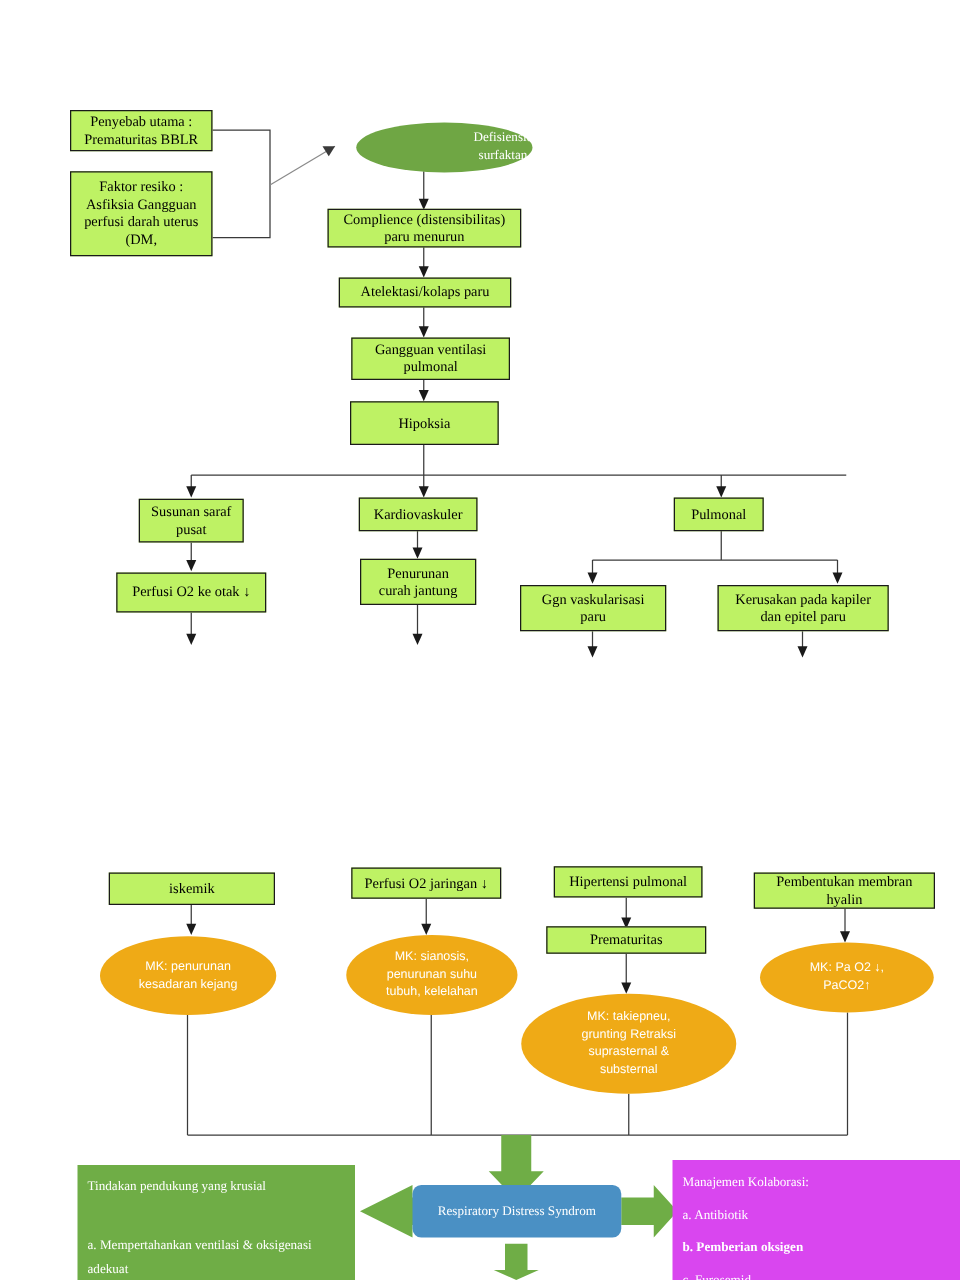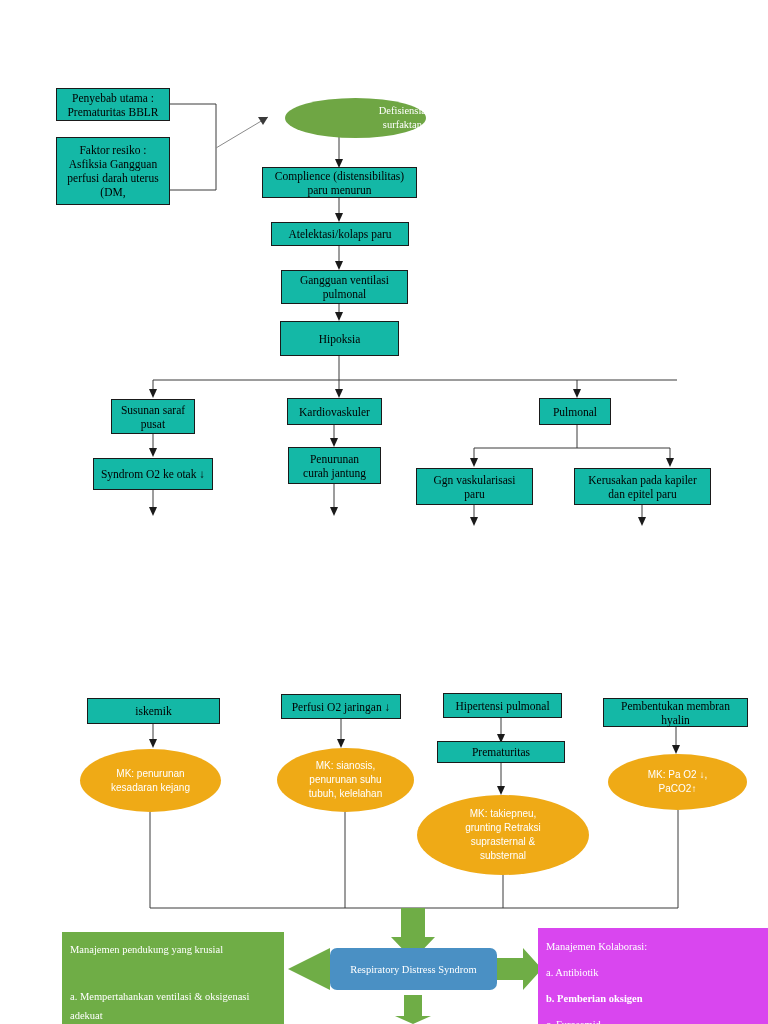--- a/index.html
+++ b/index.html
@@ -5,21 +5,21 @@
 <style>
   html,body{margin:0;padding:0;background:#ffffff;}
   body{
     font-family:"Liberation Serif", serif;
     width:768px;height:1024px;position:relative;overflow:hidden;
     -webkit-font-smoothing:antialiased;
   }
   #canvas{position:absolute;left:0;top:0;width:768px;height:1024px;}
   .node{position:absolute;box-sizing:border-box;display:flex;align-items:center;justify-content:center;text-align:center;}
   .rect{
-    border:1px solid #1a1a1a;background:#14b8a6;color:#000000;
+    border:1px solid #1a1a1a;background:#bef264;color:#000000;
     font-size:11.5px;line-height:14px;padding:2px 4px;text-align:center;
   }
   .ellipse-green{
     border-radius:50%;background:#6FA644;color:#ffffff;
     font-size:10.5px;line-height:14px;font-family:"Liberation Serif",serif;
   }
   .ellipse-orange{
     border-radius:50%;background:#EFAA16;color:#ffffff;
     font-size:10px;line-height:14px;font-family:"Liberation Sans",sans-serif;
   }
@@ -165,21 +165,21 @@
 
   <div class="node rect" style="left:287px;top:398px;width:95px;height:27px;">
     <span style="white-space:pre-line;">Kardiovaskuler</span>
   </div>
 
   <div class="node rect" style="left:539px;top:398px;width:72px;height:27px;">
     <span style="white-space:pre-line;">Pulmonal</span>
   </div>
 
   <div class="node rect" style="left:93px;top:458px;width:120px;height:32px;">
-    <span style="white-space:pre-line;">Syndrom O2 ke otak ↓</span>
+    <span style="white-space:pre-line;">Perfusi O2 ke otak ↓</span>
   </div>
 
   <div class="node rect" style="left:288px;top:447px;width:93px;height:37px;">
     <span style="white-space:pre-line;">Penurunan
 curah jantung</span>
   </div>
 
   <div class="node rect" style="left:416px;top:468px;width:117px;height:37px;">
     <span style="white-space:pre-line;">Ggn vaskularisasi
 paru</span>
@@ -243,21 +243,21 @@
     <polygon class="garrow" points="497,958 523,958 523,948 542,969 523,990 523,980 497,980"></polygon>
 
     <polygon class="garrow" points="404,995 422,995 422,1016 431,1016 413,1024 395,1016 404,1016"></polygon>
   </svg>
 
   <div class="rds-box" style="left:330px;top:948px;width:167px;height:42px;">
     <span>Respiratory Distress Syndrom</span>
   </div>
 
   <div class="blockbox green-panel" style="left:62px;top:932px;width:222px;height:92px;">
-    <span class="panel-line">Manajemen pendukung yang krusial</span>
+    <span class="panel-line">Tindakan pendukung yang krusial</span>
     <span class="panel-line" style="margin-bottom:0;margin-top:28px;">a. Mempertahankan ventilasi &amp; oksigenasi</span>
     <span class="panel-line">adekuat</span>
     <span class="panel-line" style="margin-bottom:0;">b. Mempertahankan keseimbangan asam</span>
 
   </div>
 
   <div class="blockbox orange-panel" style="left:538px;top:928px;width:230px;height:96px;line-height:22px;">
     <span class="panel-line" style="margin-bottom:4px;">Manajemen Kolaborasi:</span>
     <span class="panel-line" style="margin-bottom:4px;">a. Antibiotik</span>
     <span class="panel-line" style="margin-bottom:4px;font-weight:bold;">b. Pemberian oksigen</span>

